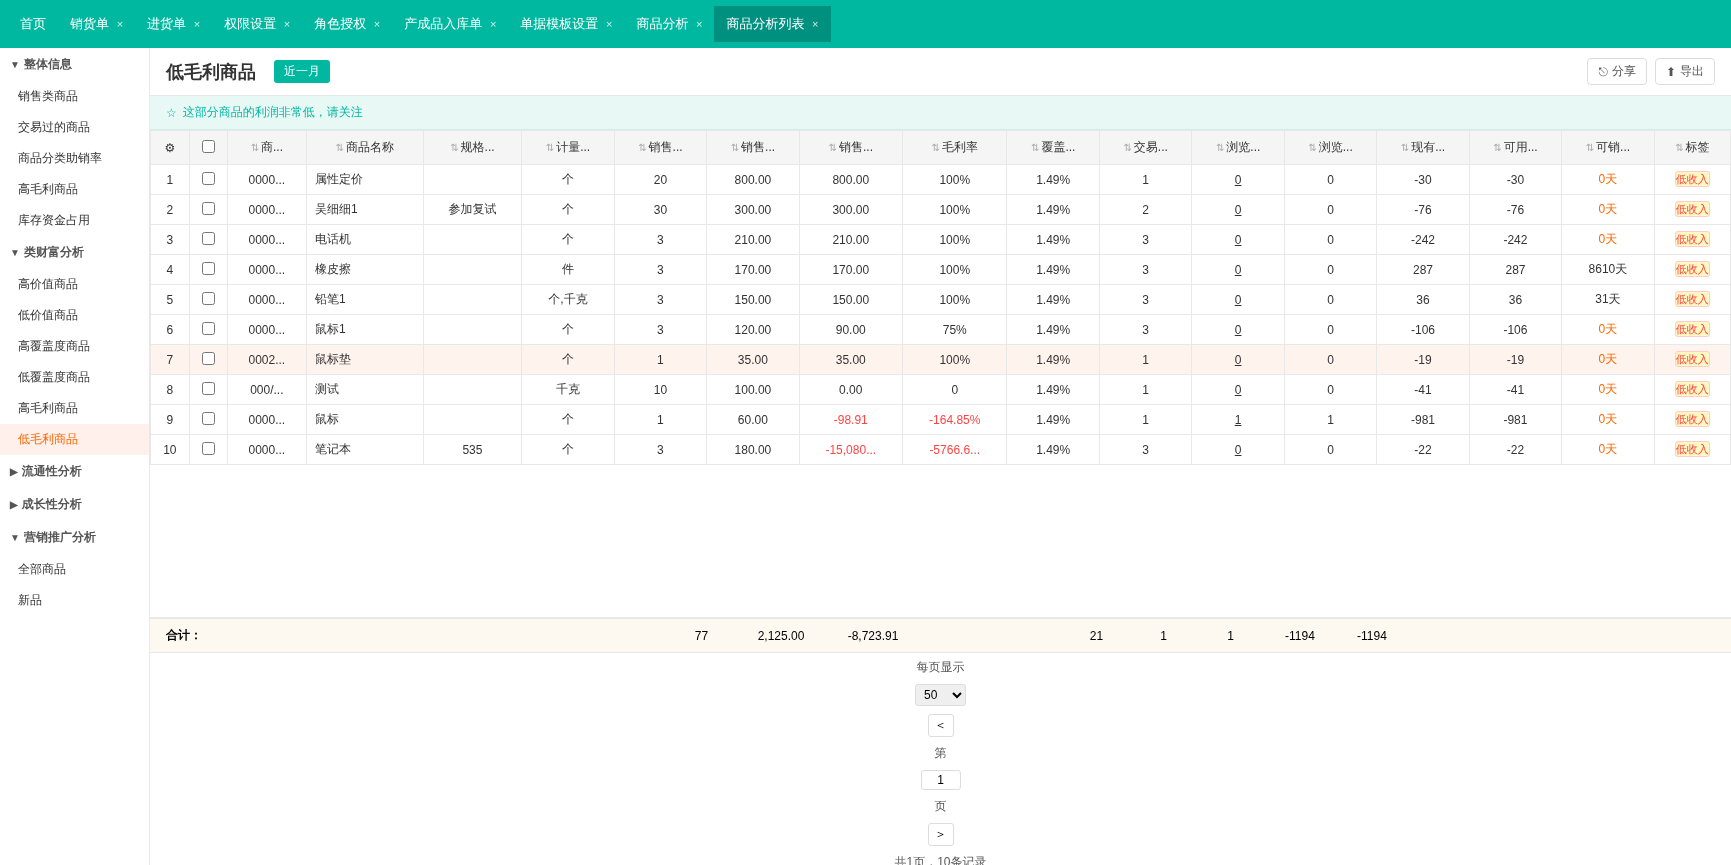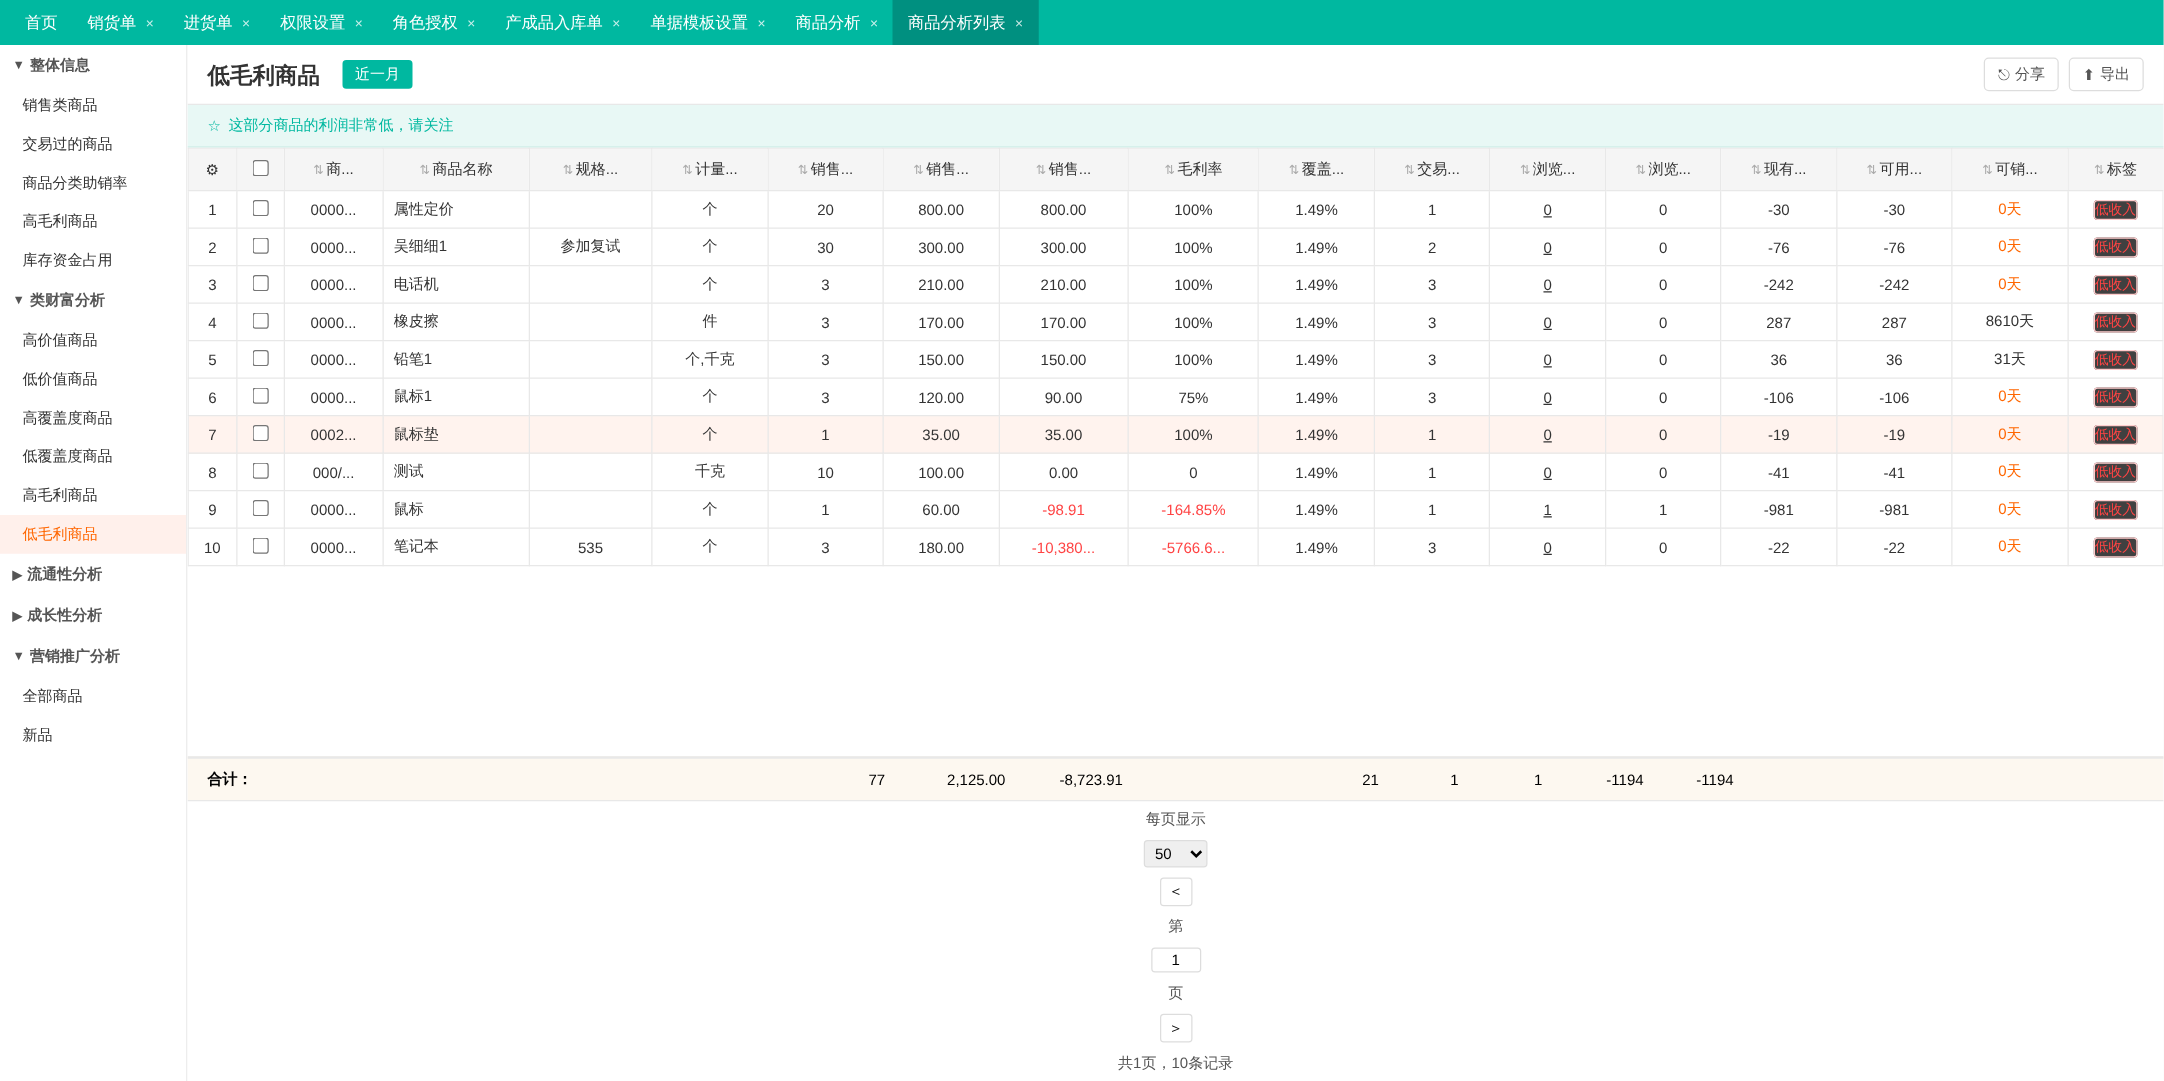--- a/index.html
+++ b/index.html
@@ -3,21 +3,21 @@
   <meta charset="utf-8">
   <style>
     * { box-sizing: border-box; margin: 0; padding: 0; font-family: 'Microsoft YaHei', Arial, sans-serif; font-size: 12px; }
     body { background: #f5f5f5; overflow-x: hidden; }
     
     
     .top-nav {
       background: #00b8a0;
       display: flex;
       align-items: center;
-      height: 36px;
+      height: 48px;
       padding: 0 8px;
       color: white;
     }
     .top-nav .nav-item {
       padding: 0 12px;
       height: 36px;
       line-height: 36px;
       cursor: pointer;
       white-space: nowrap;
       color: white;
@@ -170,21 +170,21 @@
       border: 1px solid #e8e8e8;
       padding: 6px 4px;
       text-align: center;
       color: #333;
       white-space: nowrap;
     }
     tbody tr.highlighted { background: #fff3ee; }
     tbody tr.highlighted td { background: #fff3ee; }
     
     .tag-low-income {
-      background: #404040;
+      background: #fef9c3;
       color: #ff4444;
       border: 1px solid #ffcccc;
       border-radius: 3px;
       padding: 1px 0;
       font-size: 11px;
     }
     .tag-orange { color: #ff6600; }
     .underline-link { text-decoration: underline; cursor: pointer; color: #333; }
     
     
@@ -525,21 +525,21 @@
     </tr>
             <tr>
       <td>10</td>
       <td><input type="checkbox" style=""></td>
       <td>0000...</td>
       <td style="text-align:left; padding-left:8px;">笔记本</td>
       <td>535</td>
       <td>个</td>
       <td>3</td>
       <td>180.00</td>
-      <td style="color:#ff4444;">-10,380...</td>
+      <td style="color:#ff4444;">-15,080...</td>
       <td style="color:#ff4444;">-5766.6...</td>
       <td>1.49%</td>
       <td>3</td>
       <td><span class="underline-link">0</span></td>
       <td>0</td>
       <td>-22</td>
       <td>-22</td>
       <td class="tag-orange">0天</td>
       <td><span class="tag-low-income">低收入</span></td>
     </tr>

